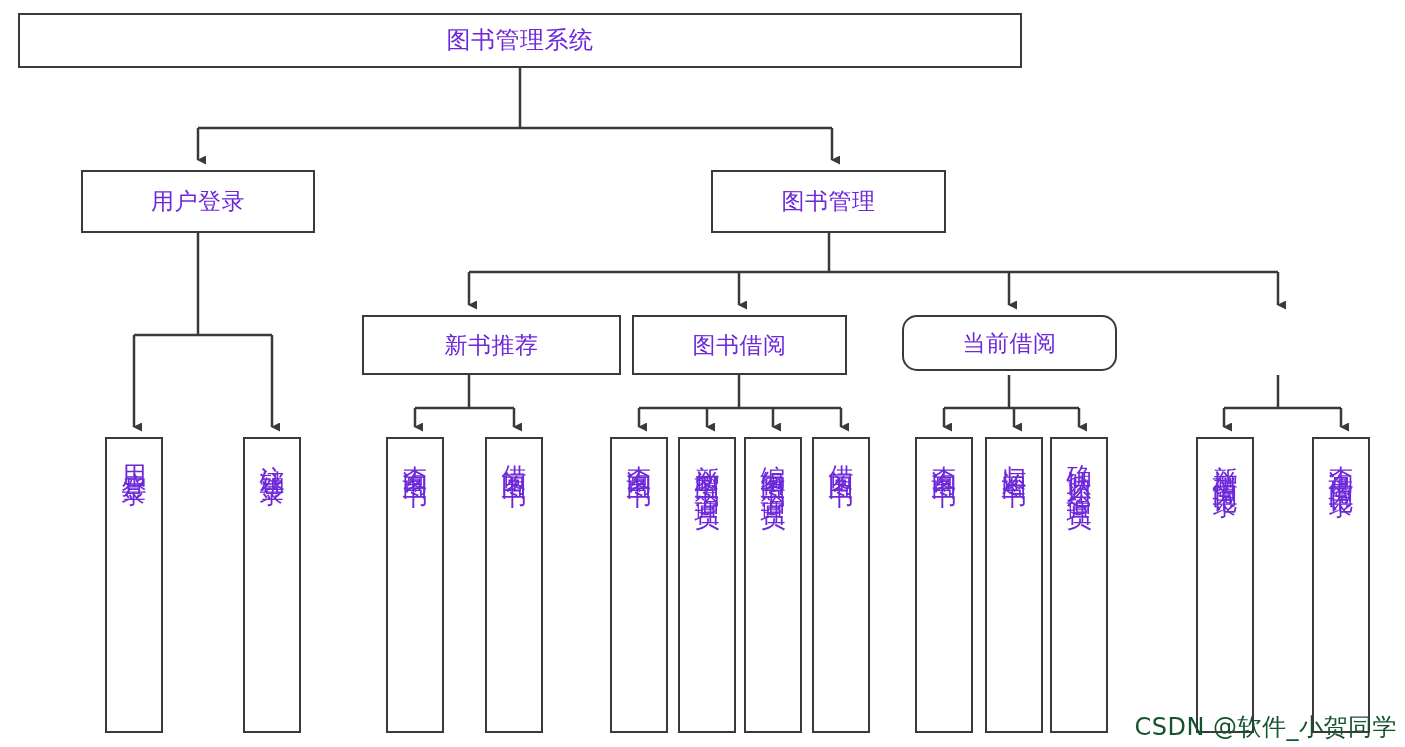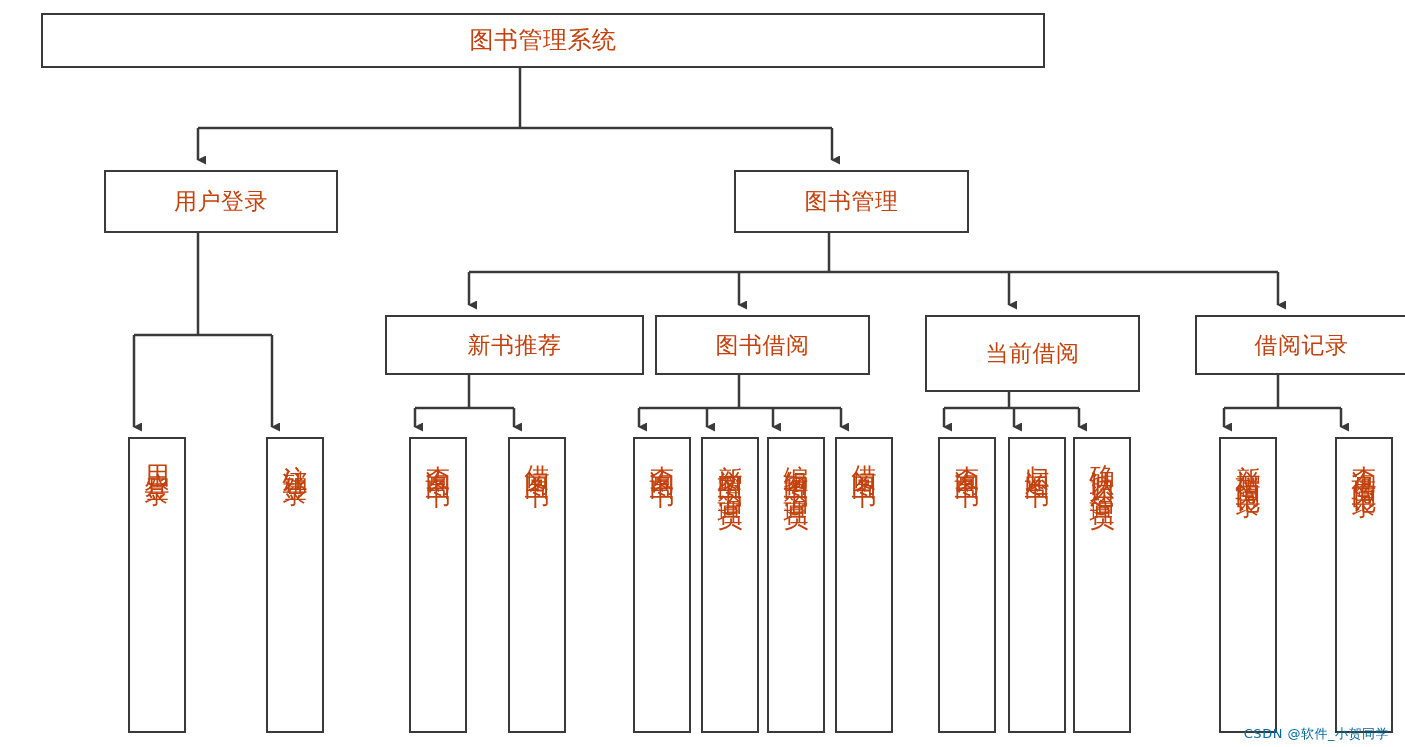--- a/index.html
+++ b/index.html
@@ -24,22 +24,21 @@
   }
   
   .node{
     position:absolute;
     box-sizing:border-box;
     background:#ffffff;
     border:2.5px solid #3a3a3a;
     display:flex;
     align-items:center;
     justify-content:center;
-    color:#c2410c;
-    margin-left:23px;
+    color:#6d28d9;
   }
   .node .label{
     display:block;
     text-align:center;
     line-height:1.16;
     letter-spacing:0.5px;
     white-space:nowrap;
   }
   
   .node.horiz .label{
@@ -58,24 +57,24 @@
     writing-mode:vertical-rl;
     text-orientation:upright;
     font-size:25px;
     line-height:1.0;
     letter-spacing:6px;
     white-space:nowrap;
   }
   
   #watermark{
     position:absolute;
-    right:16px;
+    right:8px;
     bottom:4px;
-    font-size:13px;
-    color:#0369a1;
+    font-size:24px;
+    color:#14532d;
     letter-spacing:0.5px;
     white-space:nowrap;
     user-select:none;
   }
 </style>
 </head>
 <body>
 
 <div id="canvas">
 
@@ -143,27 +142,24 @@
   </div>
 
   <div class="node horiz" style="left:362px;top:315px;width:259px;height:60px;">
     <span class="label">新书推荐</span>
   </div>
 
   <div class="node horiz" style="left:632px;top:315px;width:215px;height:60px;align-items:center;">
     <span class="label">图书借阅</span>
   </div>
 
-  <div class="node horiz" style="left:902px;top:315px;width:215px;height:77px;">
+  <div class="node horiz" style="left:902px;top:315px;width:215px;height:56px;border-radius:15px;">
     <span class="label">当前借阅</span>
   </div>
 
-  <div class="node horiz" style="left:1172px;top:315px;width:213px;height:60px;">
-    <span class="label">借阅记录</span>
-  </div>
 
   <div class="node vert" style="left:105px;top:437px;width:58px;height:296px;">
     <span class="label">用户登录</span>
   </div>
 
   <div class="node vert" style="left:243px;top:437px;width:58px;height:296px;">
     <span class="label">注销登录</span>
   </div>
 
   <div class="node vert" style="left:386px;top:437px;width:58px;height:296px;">

